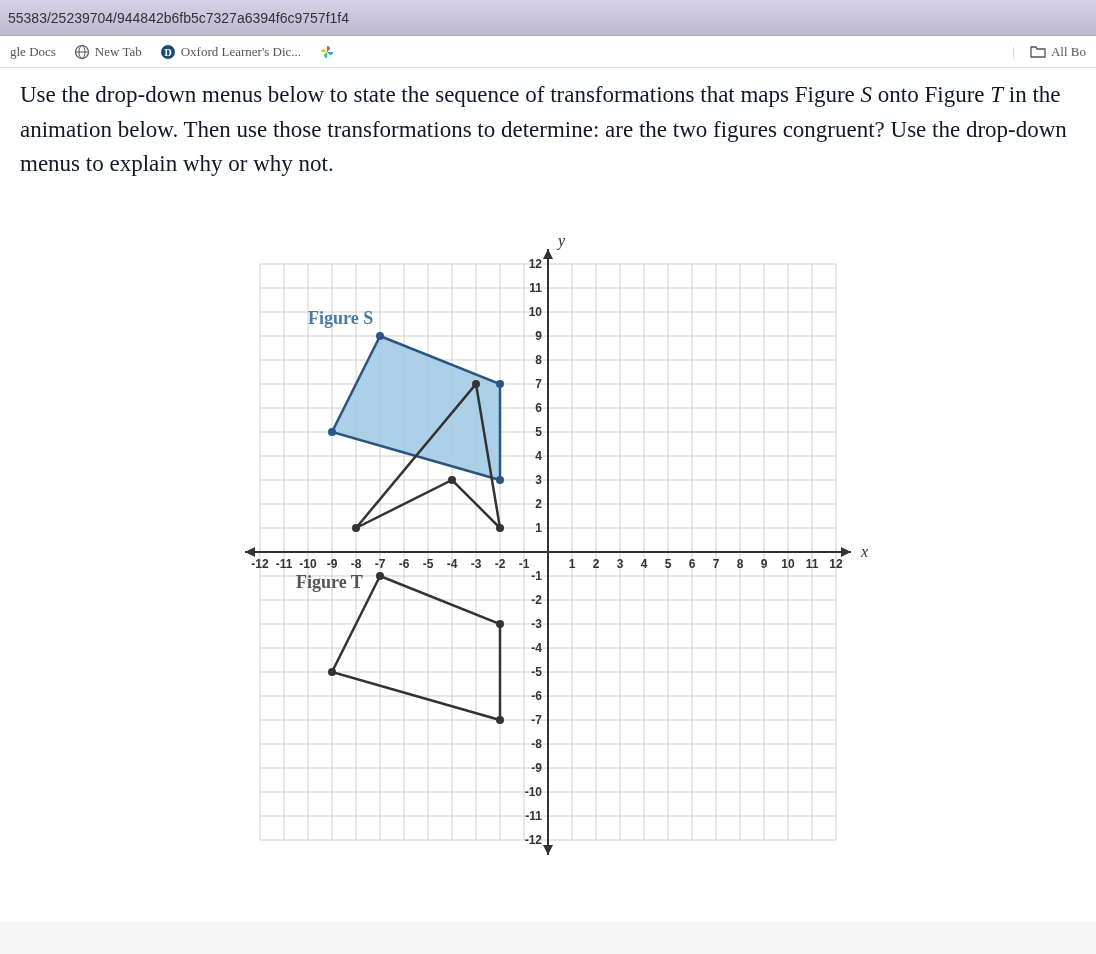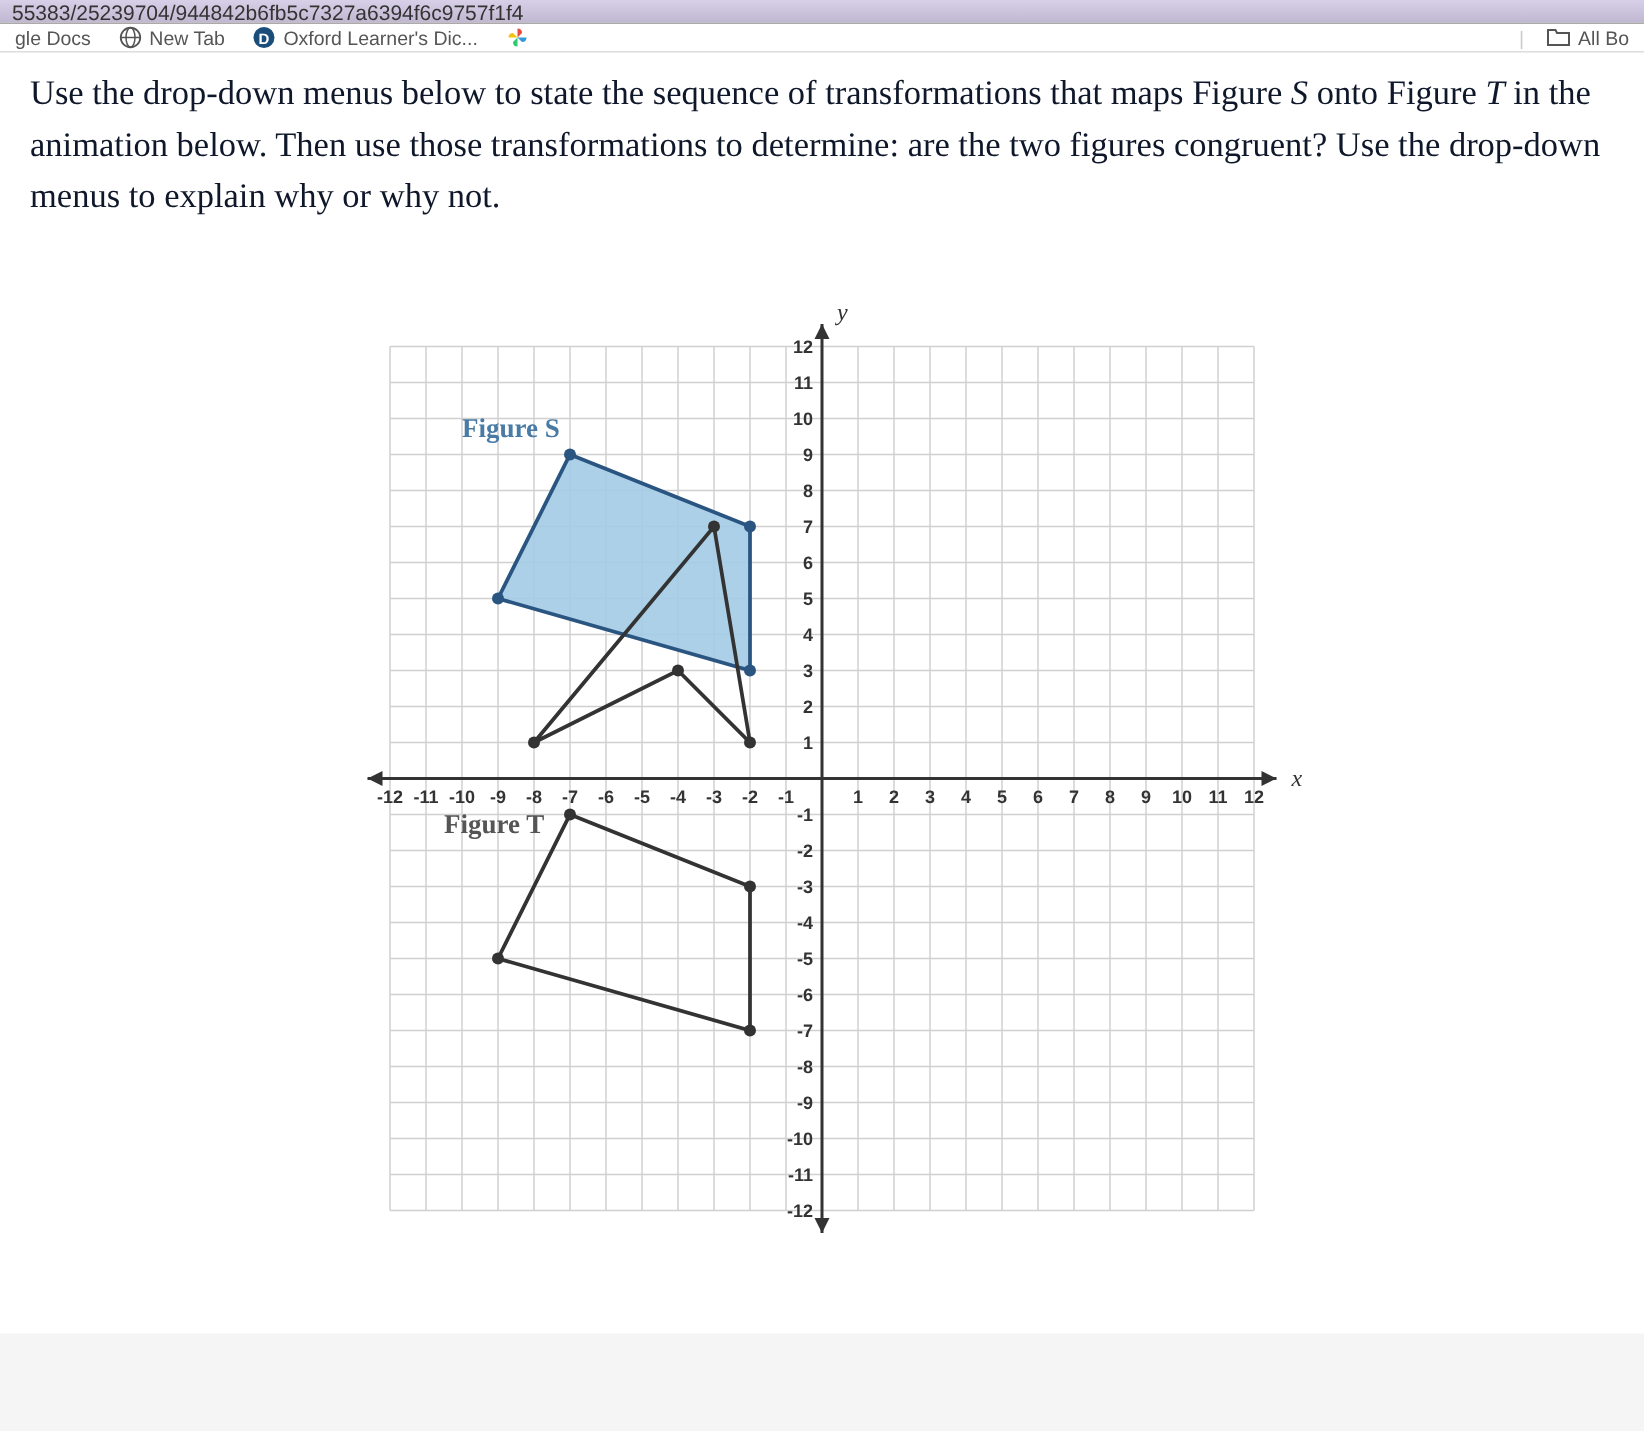--- a/index.html
+++ b/index.html
@@ -9,35 +9,36 @@
       width: 1096px;
       height: 954px;
       overflow: hidden;
     }
     .url-bar {
       background: linear-gradient(180deg, #d8d0e8 0%, #c0b8d0 100%);
       padding: 4px 8px;
       font-size: 14px;
       color: #333;
       border-bottom: 1px solid #aaa;
-      height: 16px;
+      height: 36px;
       display: flex;
       align-items: center;
     }
     .bookmarks-bar {
       background: #fff;
       padding: 6px 10px;
       display: flex;
       align-items: center;
       gap: 18px;
       font-size: 13px;
       color: #555;
       border-bottom: 1px solid #ddd;
-      height: 19px;
+      height: 32px;
       position: relative;
+      font-family: Liberation Serif, serif;
     }
     .bookmark-item {
       display: flex;
       align-items: center;
       gap: 5px;
       cursor: pointer;
     }
     .bookmark-icon {
       width: 16px;
       height: 16px;

